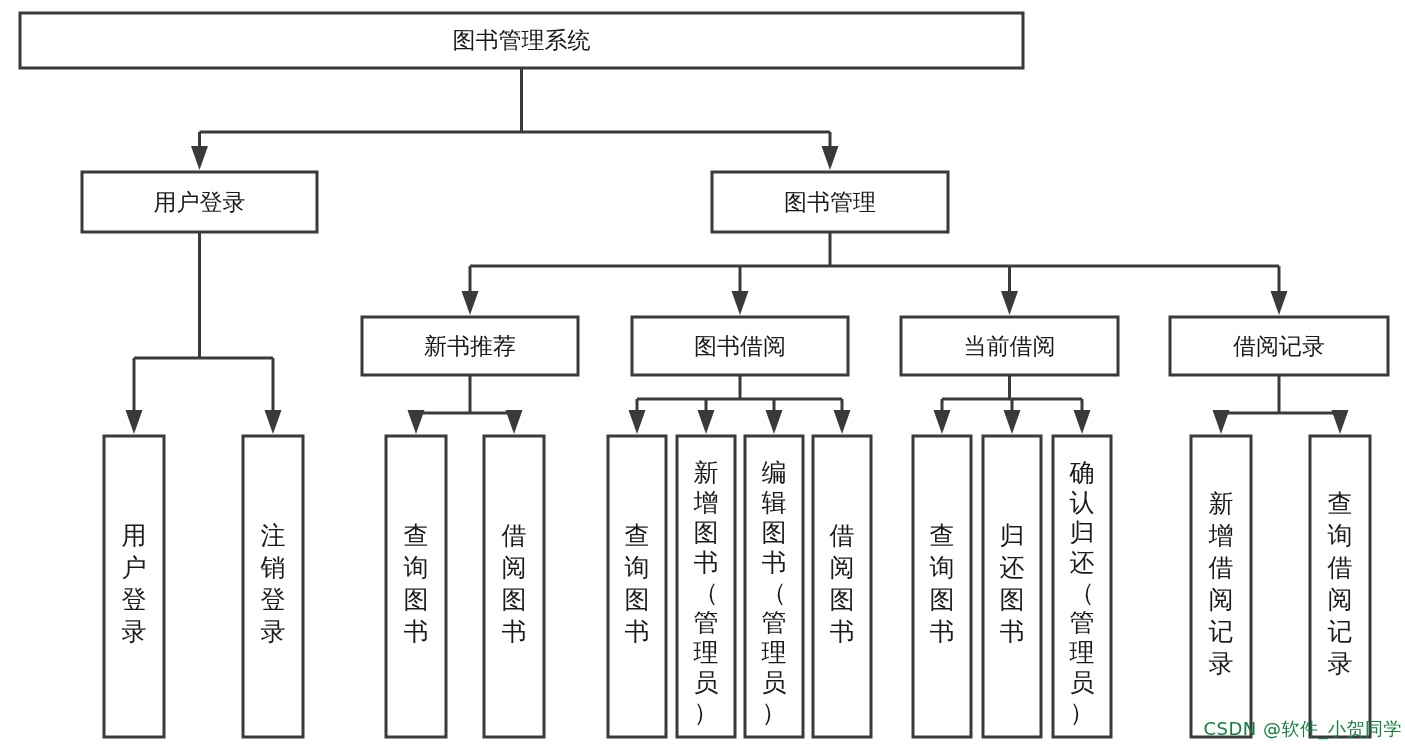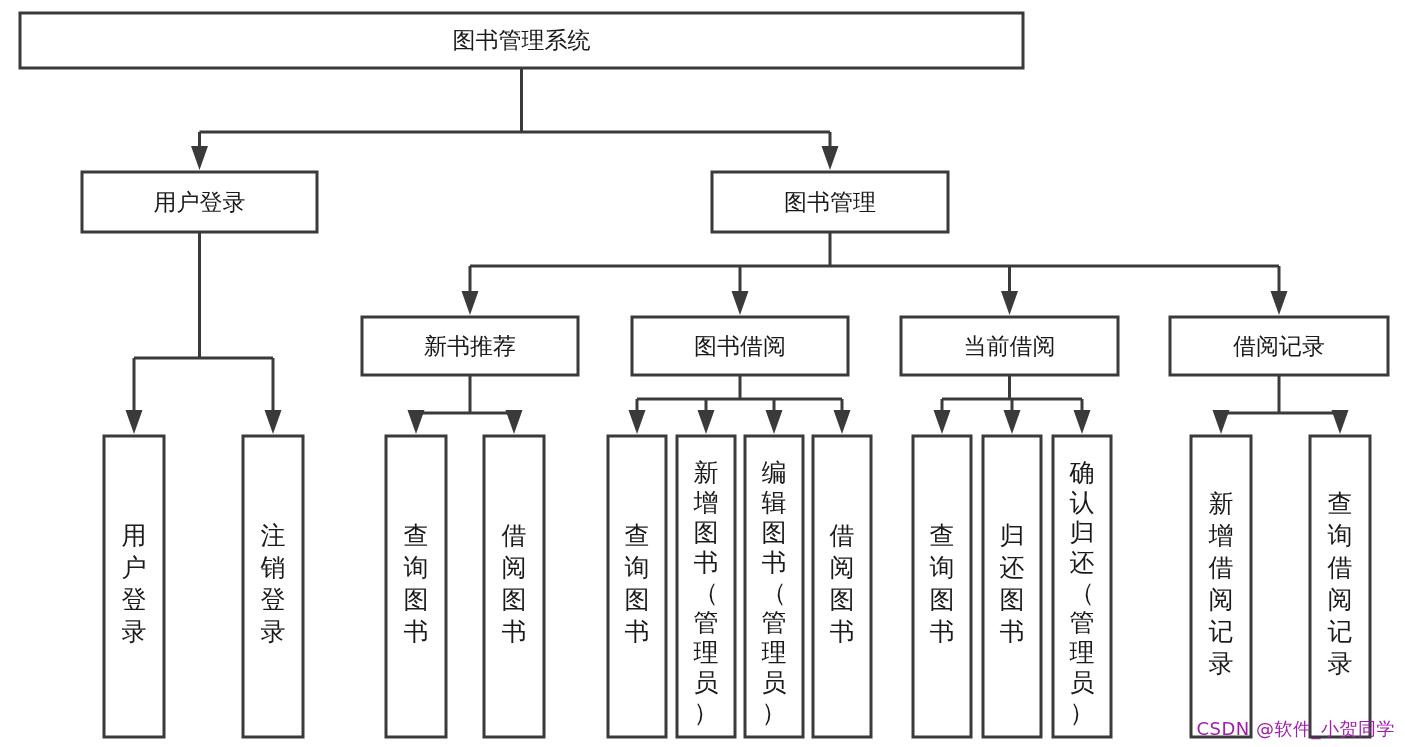--- a/index.html
+++ b/index.html
@@ -42,25 +42,25 @@
     dominant-baseline: middle;
   }
   .node-label-vertical {
     font-family: "DejaVu Sans", "Liberation Sans", sans-serif;
     fill: #1a1a1a;
     font-size: 25px;
     text-anchor: middle;
   }
   .watermark {
     position: absolute;
-    right: 10px;
+    right: 3px;
     bottom: 6px;
     font-family: "DejaVu Sans", "Liberation Sans", sans-serif;
     font-size: 18px;
-    color: #a21caf;
+    color: #15803d;
     white-space: nowrap;
     letter-spacing: 0.5px;
     pointer-events: none;
   }
 </style>
 </head>
 <body>
 
 <svg id="diagram" viewBox="0 0 1405 747">
   <g id="edges-layer">

